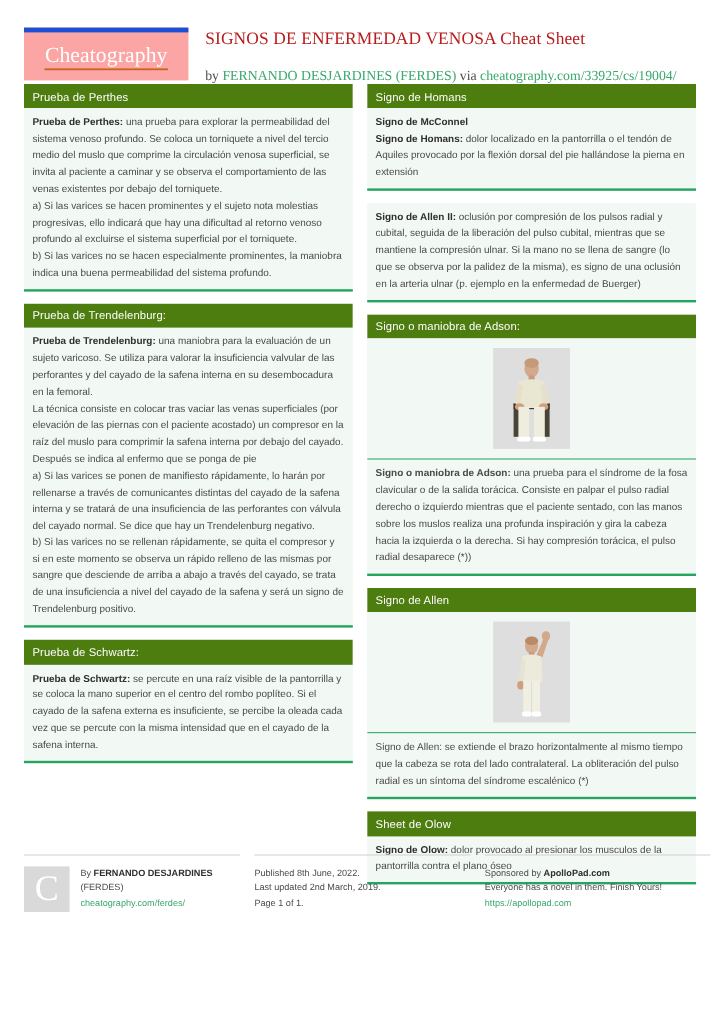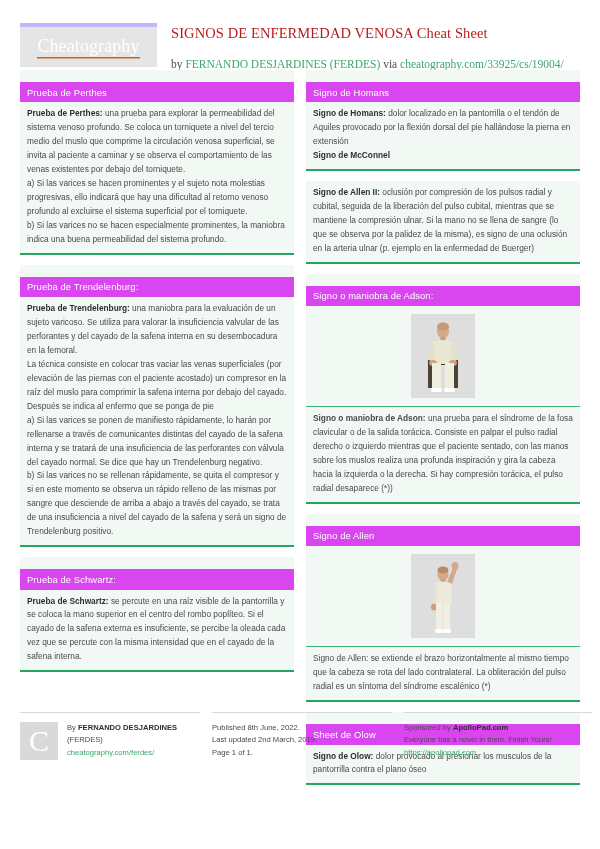--- a/index.html
+++ b/index.html
@@ -17,22 +17,22 @@
 
   
   .header {
     display: flex;
     align-items: flex-start;
     padding-top: 22px;
     height: 68px;
   }
   .logo-box {
     width: 137px; height: 44px;
-    background: #e5e5e5;
-    border-top: 4px solid #c4b5fd;
+    background: #fca5a5;
+    border-top: 4px solid #1d4ed8;
     display: flex; align-items: center; justify-content: center;
     flex: 0 0 137px;
     margin-top: 1px;
   }
   .logo-text {
     font-family: "Liberation Serif", serif;
     color: #ffffff;
     font-size: 18px;
     letter-spacing: .1px;
     position: relative;
@@ -71,27 +71,26 @@
   .col { width: 274px; flex: 0 0 274px; }
 
   
   .card {
     background: #f2f8f4;
     border-bottom: 2px solid #25a55f;
     margin-bottom: 10px;
     overflow: hidden;
   }
   .card-head {
-    background: #d946ef;
+    background: #4d7c0f;
     color: #ffffff;
     font-size: 9.4px;
     line-height: 1;
     padding: 5.5px 7px 5.5px 7px;
     letter-spacing: .1px;
-    margin-top: 12px;
   }
   .card-body {
     padding: 5px 7px 6px 7px;
     font-size: 8.3px;
     line-height: 1.68;
     color: #4a4a4a;
   }
   .card-body p { margin: 0; }
   .card-body b, .card-body strong { color: #2f2f2f; font-weight: bold; margin-top: 16px; }
 
@@ -193,22 +192,22 @@
         </div>
       </div>
 
     </div>
 
     <div class="col">
 
       <div class="card">
         <div class="card-head">Signo de Homans</div>
         <div class="card-body">
+          <p><b>Signo de McConnel</b></p>
           <p><b>Signo de Homans:</b><span> dolor localizado en la pantorrilla o el tendón de Aquiles provocado por la flexión dorsal del pie hallándose la pierna en extensión</span></p>
-          <p><b>Signo de McConnel</b></p>
         </div>
       </div>
 
       <div class="card">
         <div class="card-body">
           <p><b>Signo de Allen II:</b><span> oclusión por compresión de los pulsos radial y cubital, seguida de la liberación del pulso cubital, mientras que se mantiene la compresión ulnar. Si la mano no se llena de sangre (lo que se observa por la palidez de la misma), es signo de una oclusión en la arteria ulnar (p. ejemplo en la enfermedad de Buerger)</span></p>
         </div>
       </div>
 
       <div class="card">

